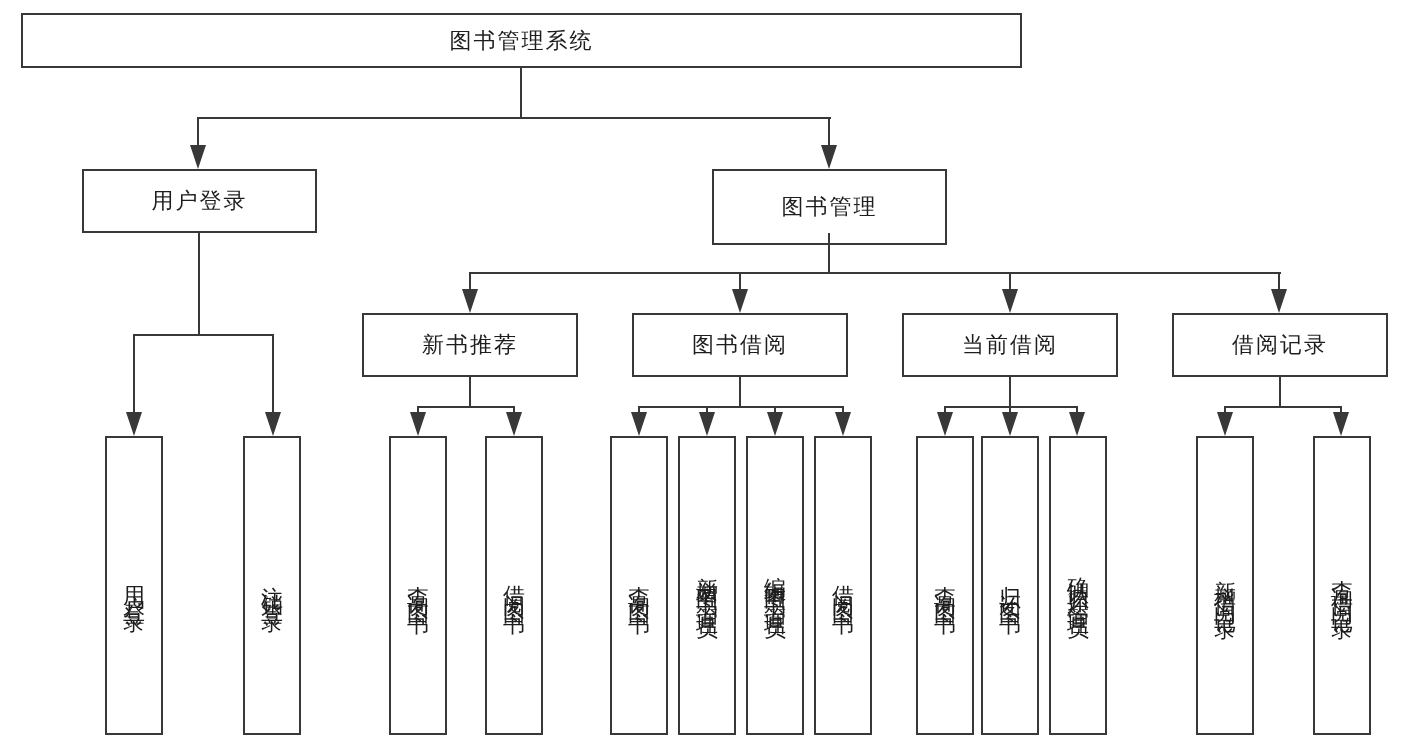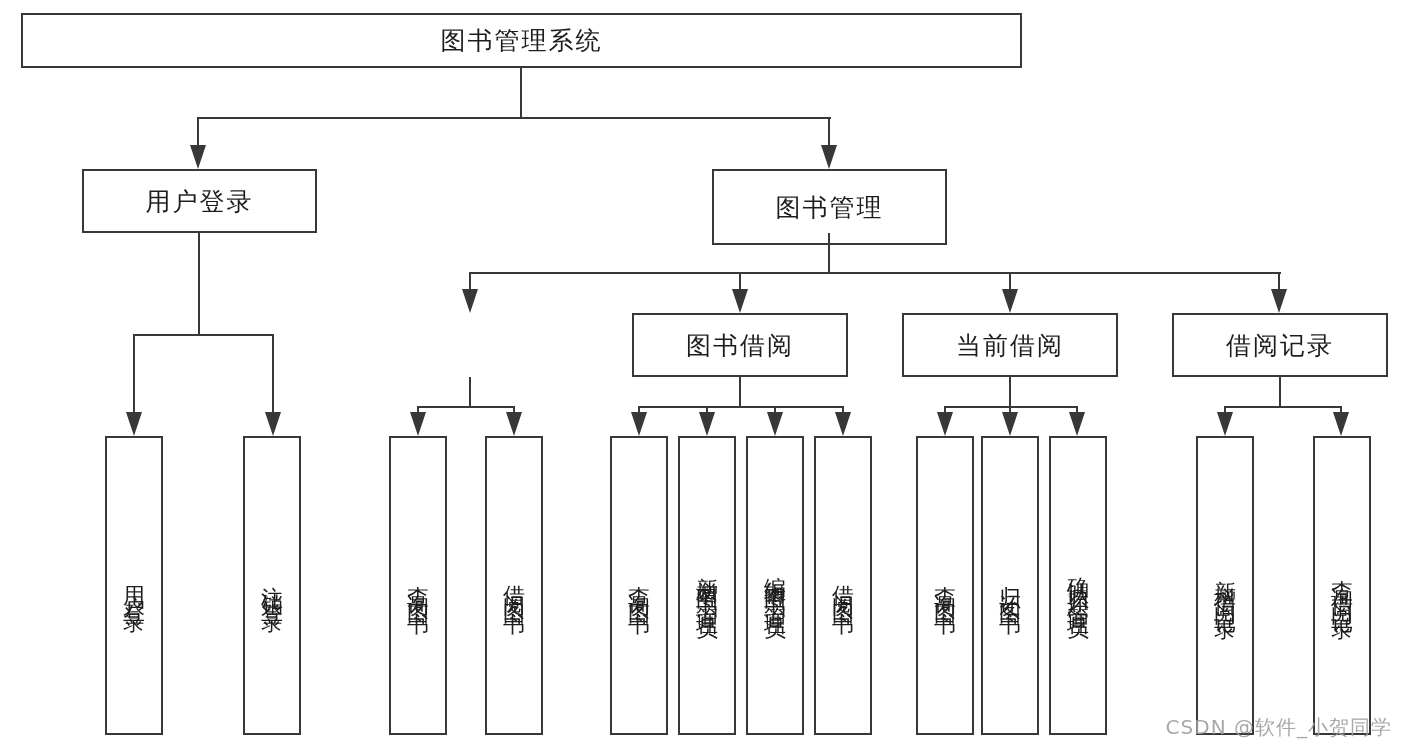--- a/index.html
+++ b/index.html
@@ -15,21 +15,21 @@
   .box {
     position: absolute;
     box-sizing: border-box;
     border: 2px solid #383838;
     background: #ffffff;
     display: flex;
     align-items: center;
     justify-content: center;
   }
   .hlabel {
-    font-size: 25px;
+    font-size: 22px;
     letter-spacing: 2px;
     color: #1d1d1d;
     white-space: nowrap;
   }
   .leaf .vlabel {
     writing-mode: vertical-rl;
     text-orientation: mixed;
     font-size: 22px;
     letter-spacing: 9px;
     line-height: 1;
@@ -89,20 +89,23 @@
   <div class="line" style="left:469px; top:272px; width:812px; height:2px;"></div>
   <div class="line" style="left:469px; top:272px; width:2px; height:20px;"></div>
   <div class="arrow" style="left:462px; top:289px;"></div>
   <div class="line" style="left:739px; top:272px; width:2px; height:20px;"></div>
   <div class="arrow" style="left:732px; top:289px;"></div>
   <div class="line" style="left:1009px; top:272px; width:2px; height:20px;"></div>
   <div class="arrow" style="left:1002px; top:289px;"></div>
   <div class="line" style="left:1278px; top:272px; width:2px; height:20px;"></div>
   <div class="arrow" style="left:1271px; top:289px;"></div>
 
+  <div class="box" style="left:362px; top:313px; width:216px; height:64px;">
+    <span class="hlabel">新书推荐</span>
+  </div>
   <div class="box" style="left:902px; top:313px; width:216px; height:64px;">
     <span class="hlabel">当前借阅</span>
   </div>
   <div class="box" style="left:632px; top:313px; width:216px; height:64px;">
     <span class="hlabel">图书借阅</span>
   </div>
   <div class="box" style="left:1172px; top:313px; width:216px; height:64px;">
     <span class="hlabel">借阅记录</span>
   </div>
 
@@ -177,15 +180,14 @@
     <span class="vlabel" style="letter-spacing:6px;">确认归还（管理员）</span>
   </div>
 
   <div class="box leaf" style="left:1196px; top:436px; width:58px; height:299px;">
     <span class="vlabel" style="letter-spacing:8px;">新增借阅记录</span>
   </div>
   <div class="box leaf" style="left:1313px; top:436px; width:58px; height:299px;">
     <span class="vlabel" style="letter-spacing:8px;">查询借阅记录</span>
   </div>
 
-  <div class="watermark">CSDN @软件_小贺同学</div>
 
 </div>
 
 </body></html>

